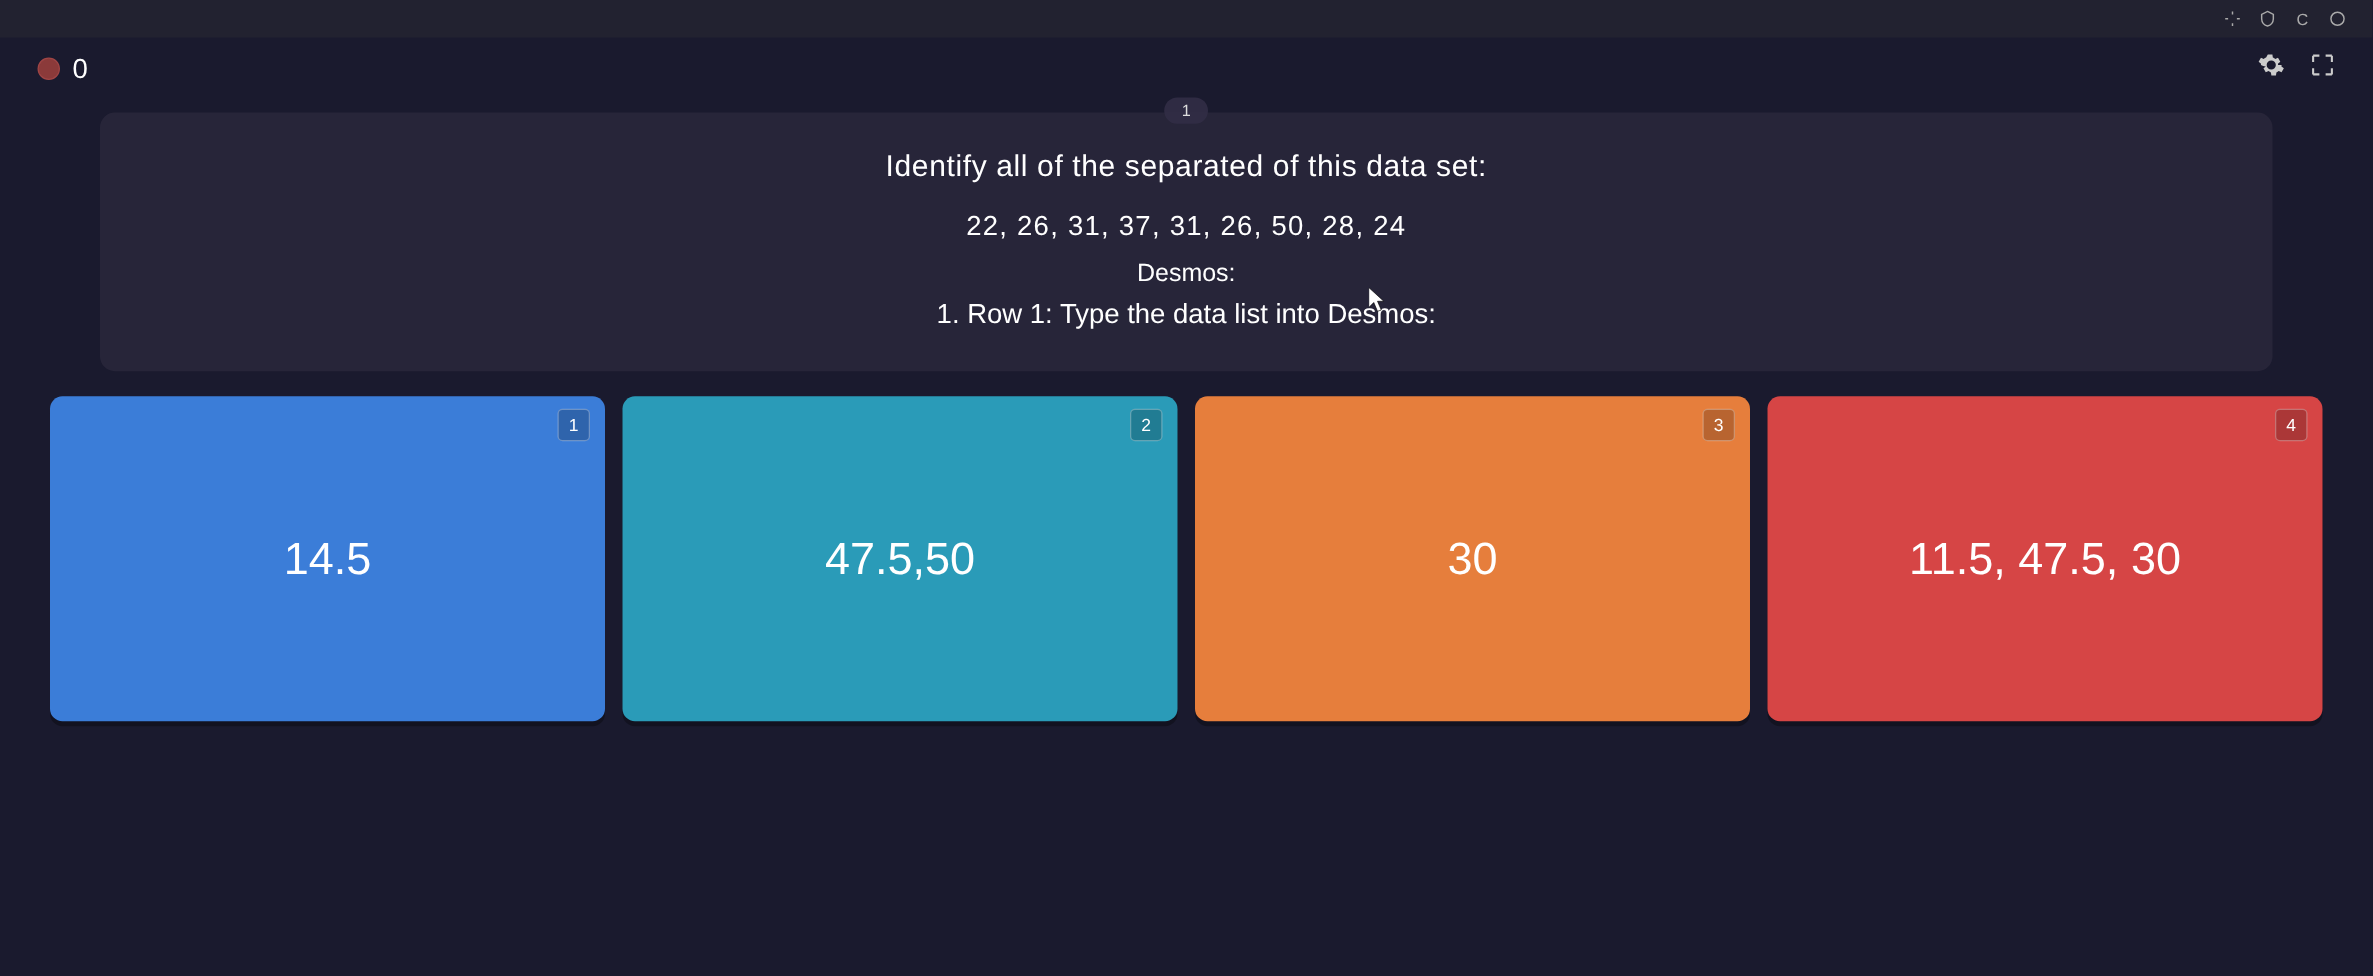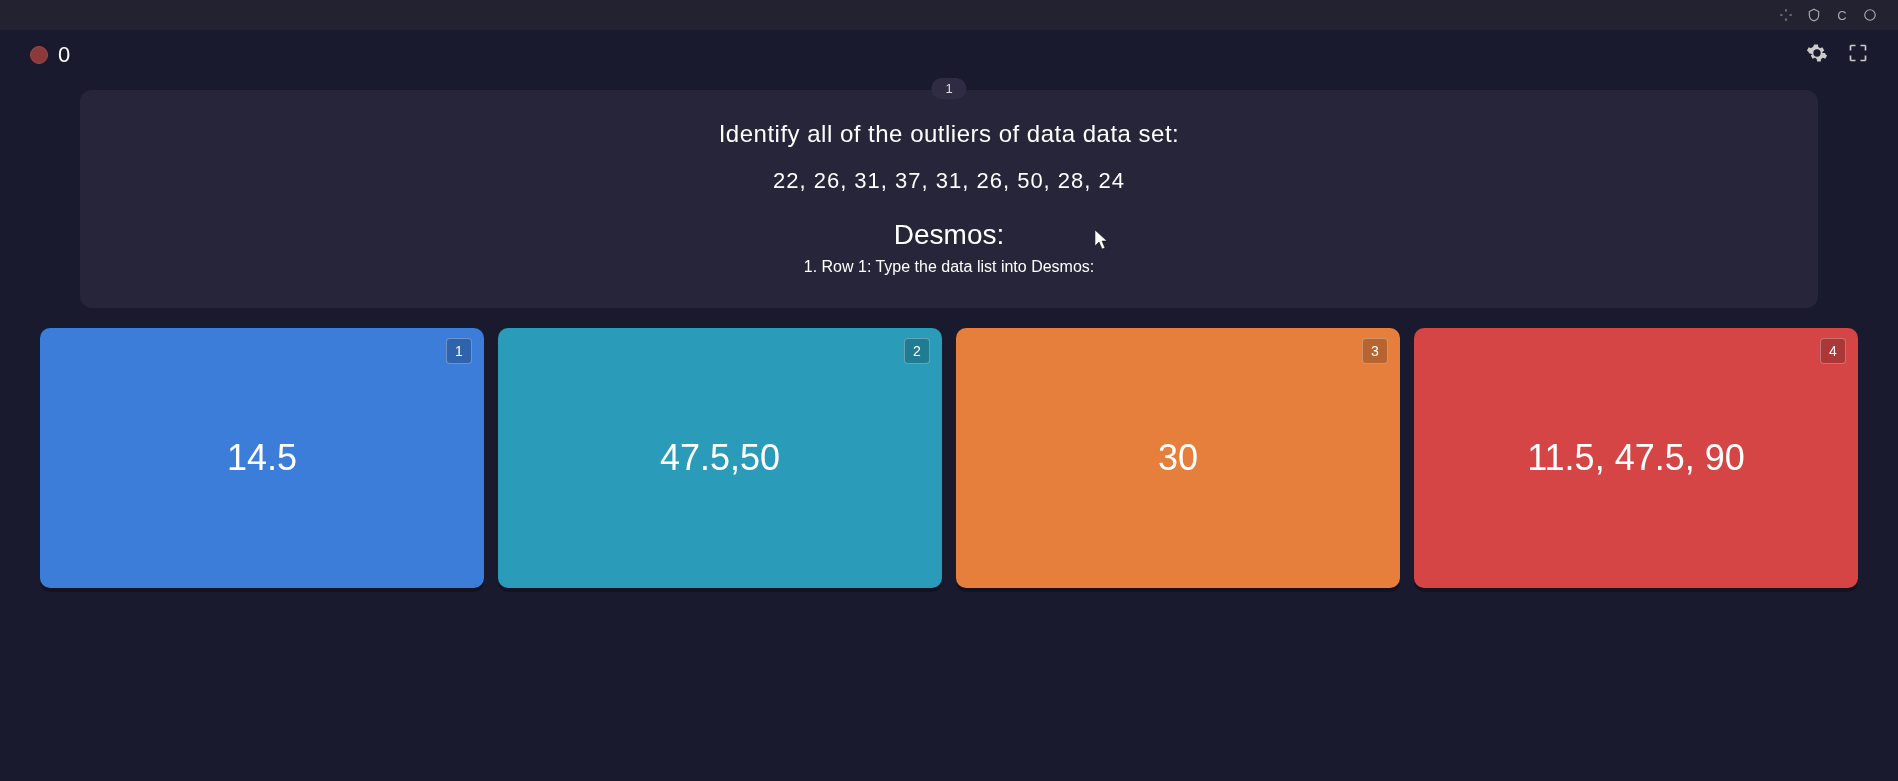--- a/index.html
+++ b/index.html
@@ -108,31 +108,31 @@
     
     .question-text {
       font-size: 24px;
       margin-bottom: 20px;
       font-weight: 400;
       letter-spacing: 0.5px;
     }
     
     .data-set {
       font-size: 22px;
-      margin-bottom: 25px;
+      margin-bottom: 14px;
       letter-spacing: 1px;
     }
     
     .instructions-label {
-      font-size: 28px;
+      font-size: 20px;
       margin-bottom: 5px;
     }
     
     .instruction-line {
-      font-size: 16px;
+      font-size: 22px;
       line-height: 1.4;
     }
     
     .answers-container {
       display: flex;
       gap: 14px;
       padding: 0 40px;
       height: 260px;
     }
     
@@ -220,42 +220,42 @@
     <span class="fullscreen-icon">
       <svg width="20" height="20" viewBox="0 0 24 24" fill="none" stroke="currentColor" stroke-width="2">
           <path d="M3 3h6M3 3v6M21 3h-6M21 3v6M3 21h6M3 21v-6M21 21h-6M21 21v-6"></path>
         </svg>
     </span>
   </div>
 </div>
 
 <div class="question-panel">
   <div class="question-number-badge">1</div>
-  <div class="question-text">Identify all of the outliers of data data set:</div>
+  <div class="question-text">Identify all of the separated of this data set:</div>
   <div class="data-set">22, 26, 31, 37, 31, 26, 50, 28, 24</div>
   <div class="instructions-label">Desmos:</div>
   <div class="instruction-line">1. Row 1: Type the data list into Desmos:</div>
 </div>
 
 <div class="answers-container">
   <div class="answer-card answer-1">
     <div class="answer-number">1</div>
     <span>14.5</span>
   </div>
   <div class="answer-card answer-2">
     <div class="answer-number">2</div>
     <span>47.5,50</span>
   </div>
   <div class="answer-card answer-3">
     <div class="answer-number">3</div>
     <span>30</span>
   </div>
   <div class="answer-card answer-4">
     <div class="answer-number">4</div>
-    <span>11.5, 47.5, 90</span>
+    <span>11.5, 47.5, 30</span>
   </div>
 </div>
 
 <div class="cursor">
   <svg width="16" height="20" viewBox="0 0 16 20" fill="white" stroke="black" stroke-width="0.5">
       <path d="M0 0 L0 16 L4 12 L7 19 L10 18 L7 11 L12 11 Z"></path>
     </svg>
 </div>
 
 </body></html>

